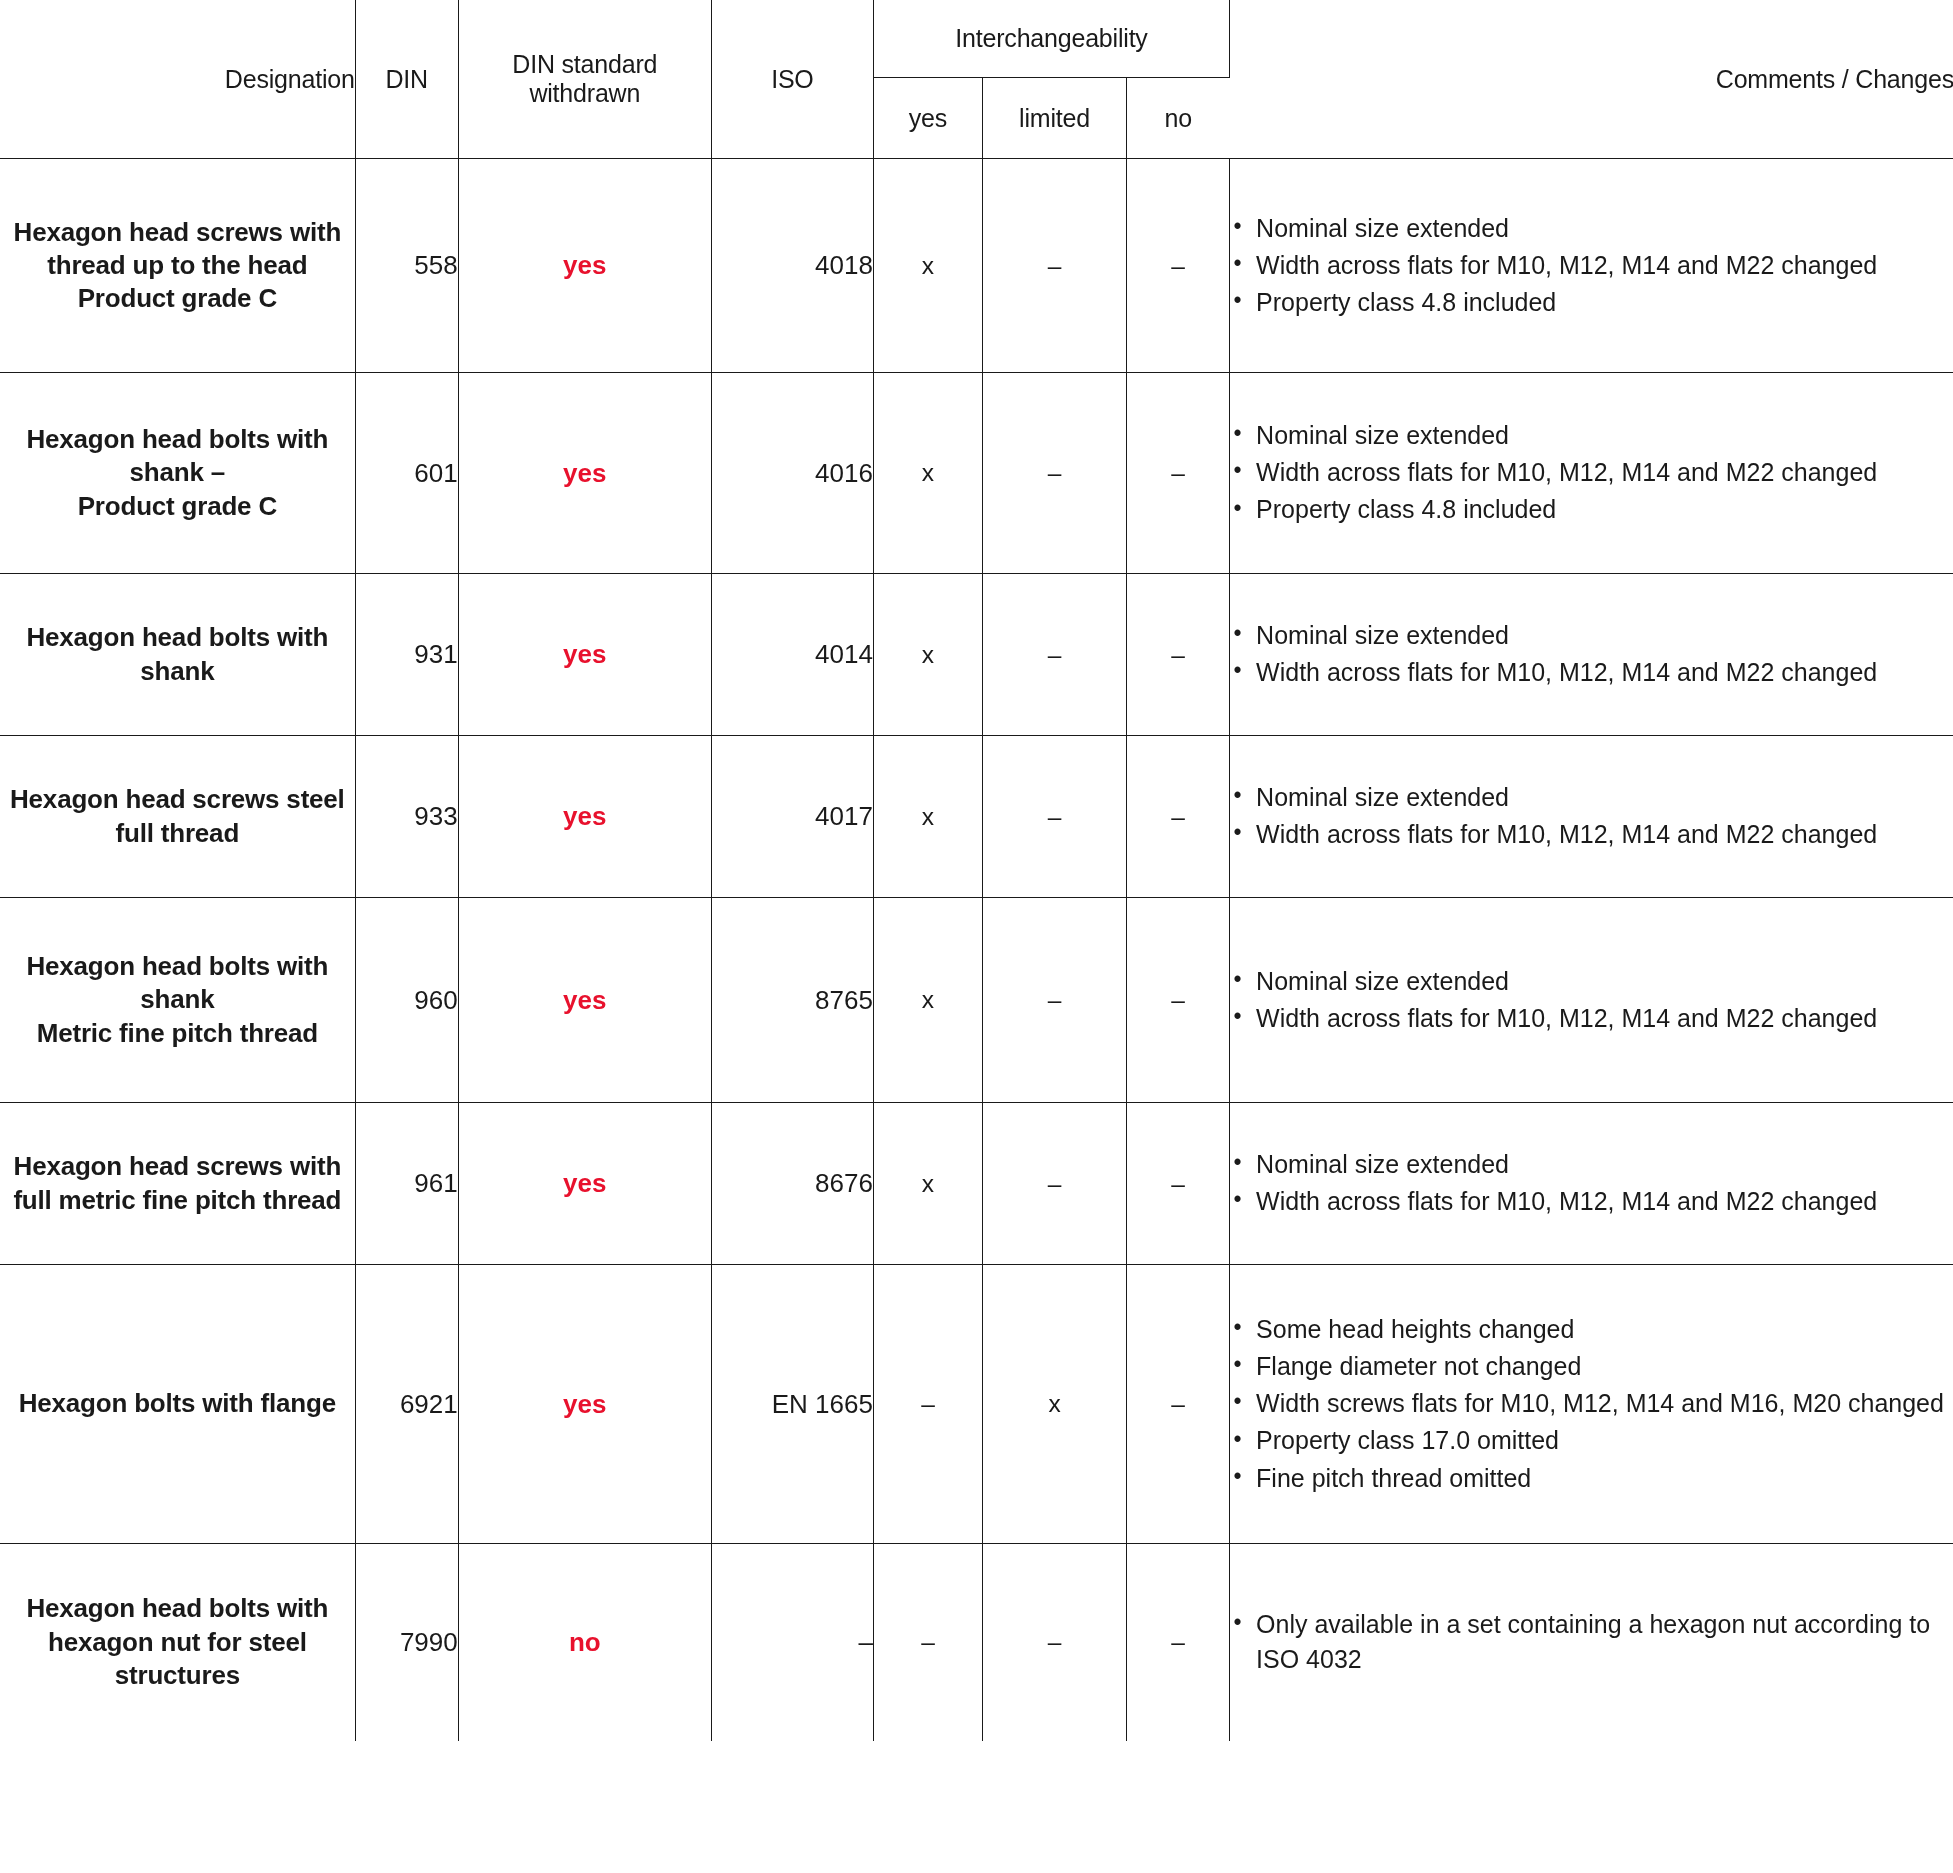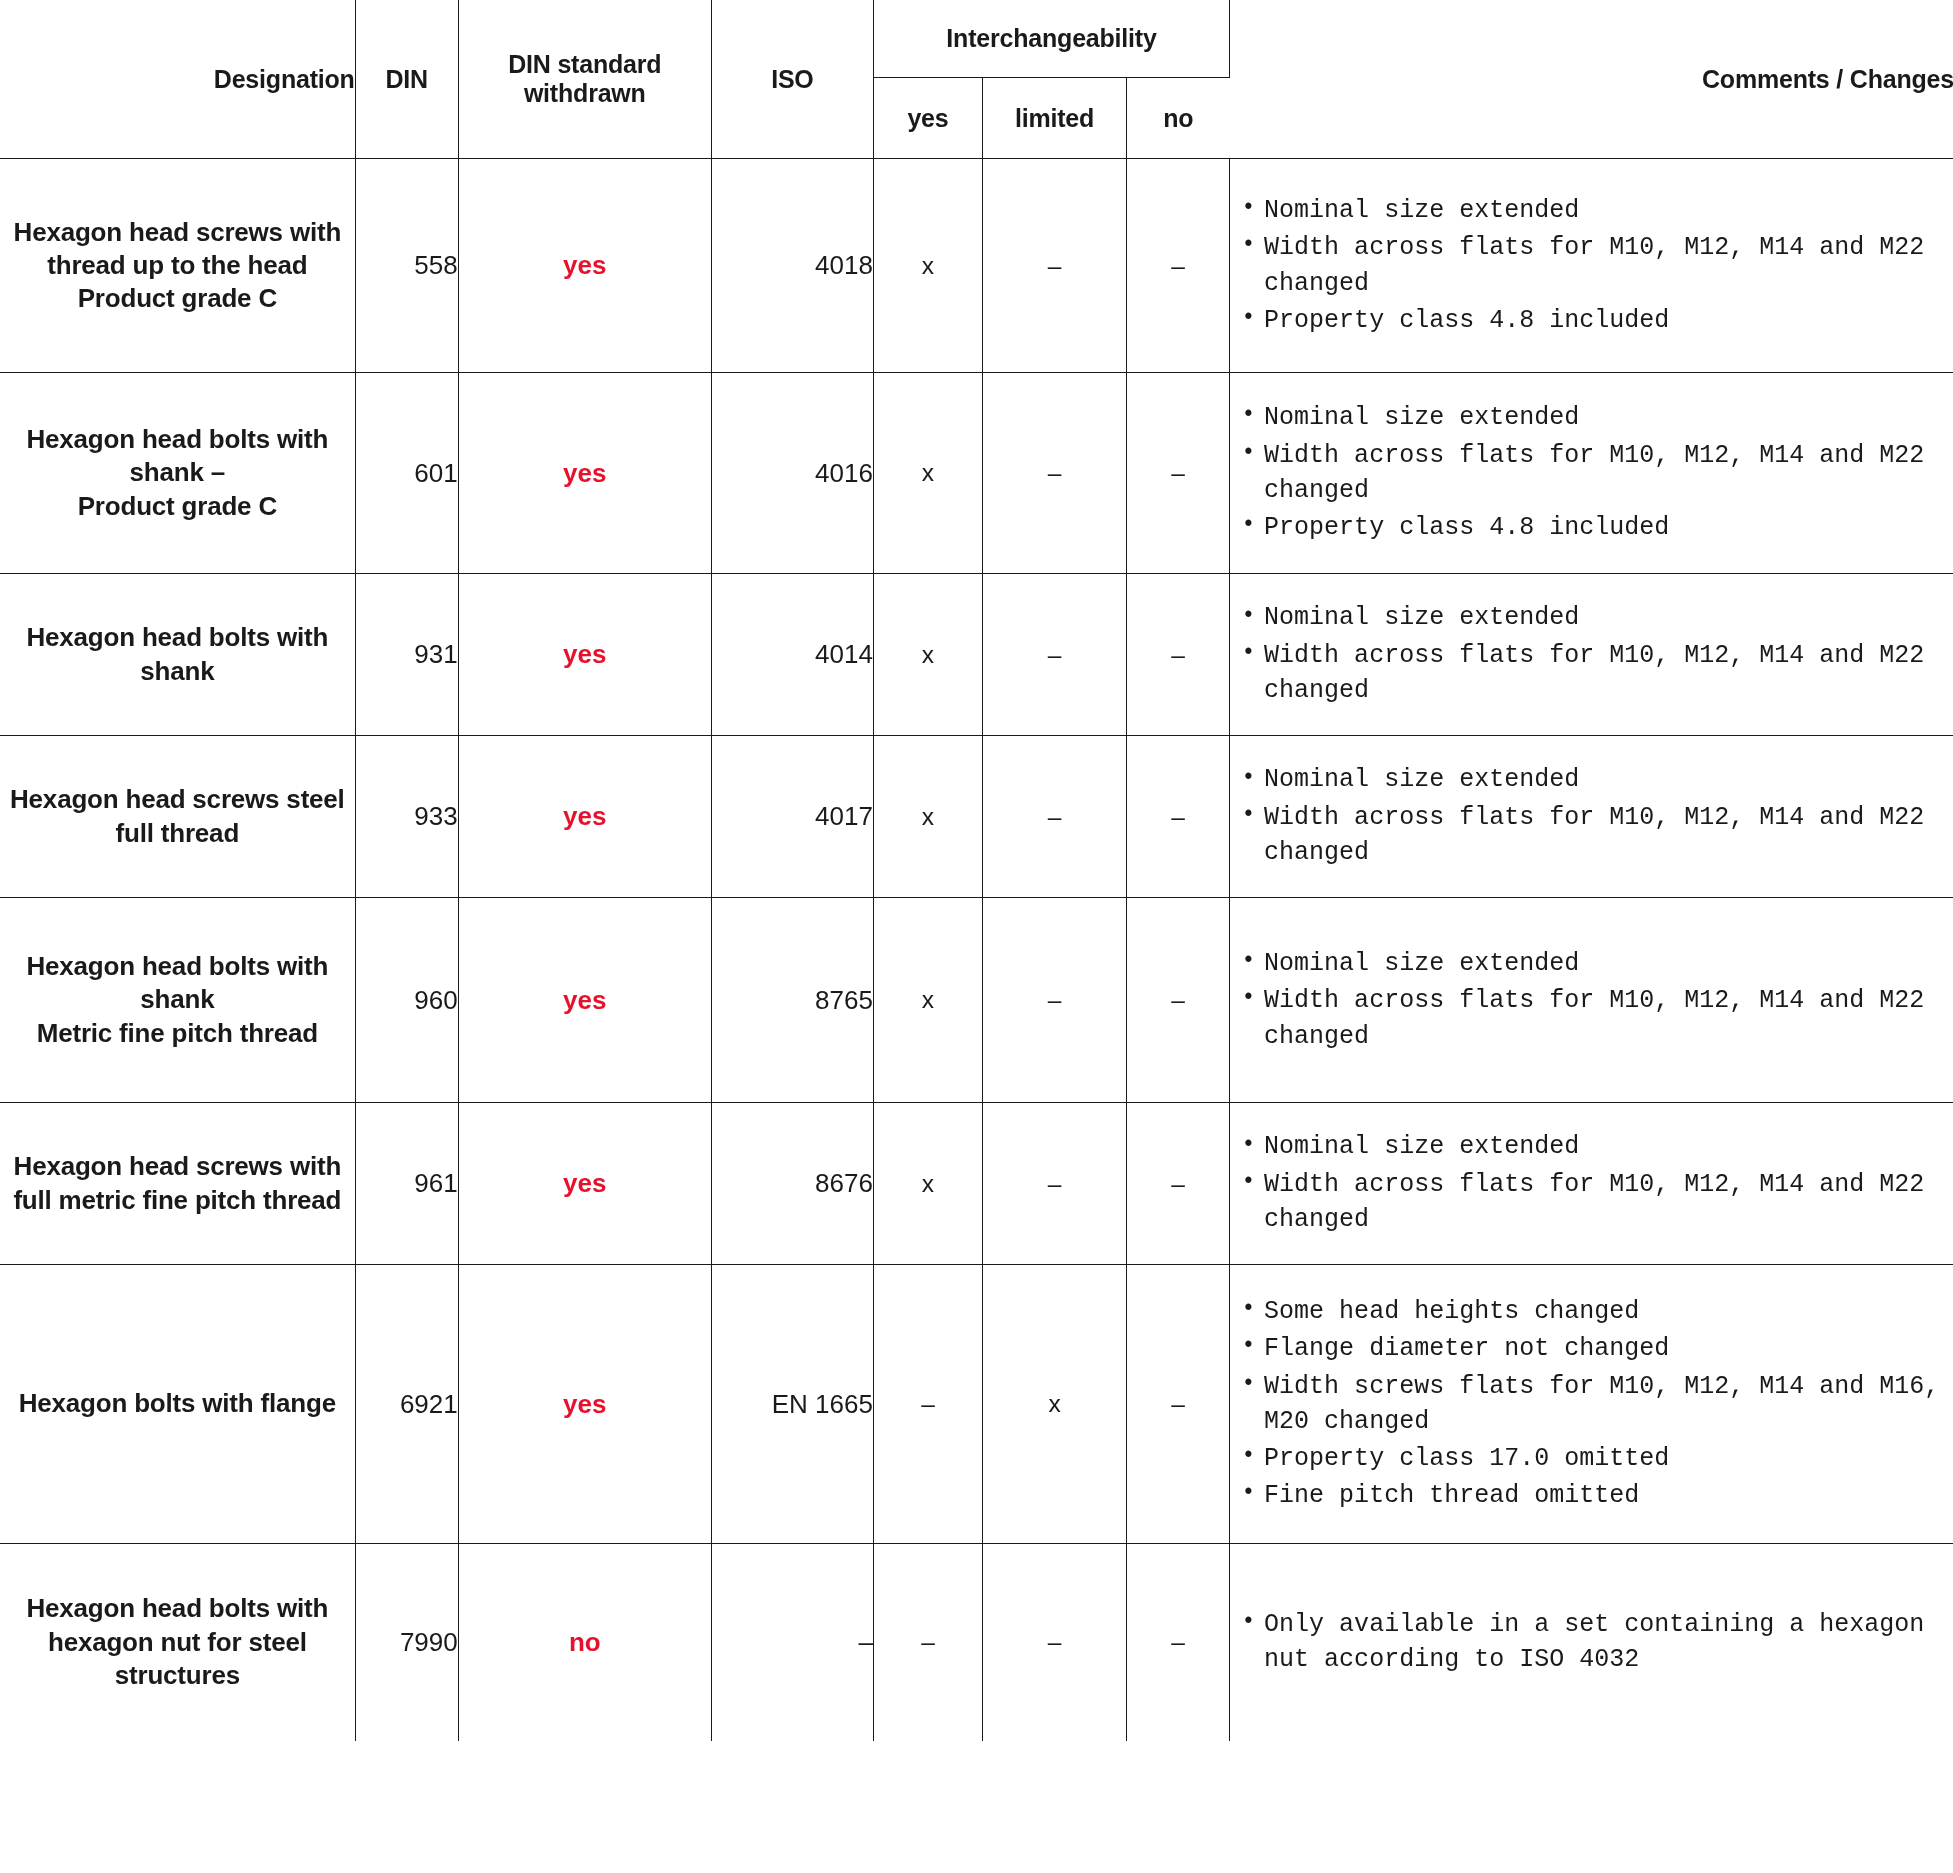--- a/index.html
+++ b/index.html
@@ -45,21 +45,21 @@
     vertical-align: middle;
     background: #ffffff;
   }
   table.din-table th:last-child,
   table.din-table td:last-child {
     border-right: none;
   }
 
   
   thead th {
-    font-weight: bold;
+    font-weight: normal;
     font-size: 25px;
     letter-spacing: -0.2px;
     border-radius: 26px;
   }
   th.h-left {
     text-align: right;
     padding: 0 0 0 12.2px;
   }
   th.h-center {
     text-align: center;
@@ -111,23 +111,22 @@
     text-align: center;
     font-size: 24.5px;
   }
   td.comments {
     padding: 12.2px 12.2px 12.2px 15.7px;
     vertical-align: middle;
   }
 
   ul.bullets {
     list-style: none;
-    margin: 8px;
+    margin: 0;
     padding: 0;
-    font-family: Liberation Mono, monospace;
   }
   ul.bullets li {
     position: relative;
     padding-left: 26px;
     font-size: 25px;
     line-height: 1.42;
     margin: 0 0 1.7px 0;
     color: #1a1a1a;
   }
   ul.bullets li:last-child { margin-bottom: 0; }

